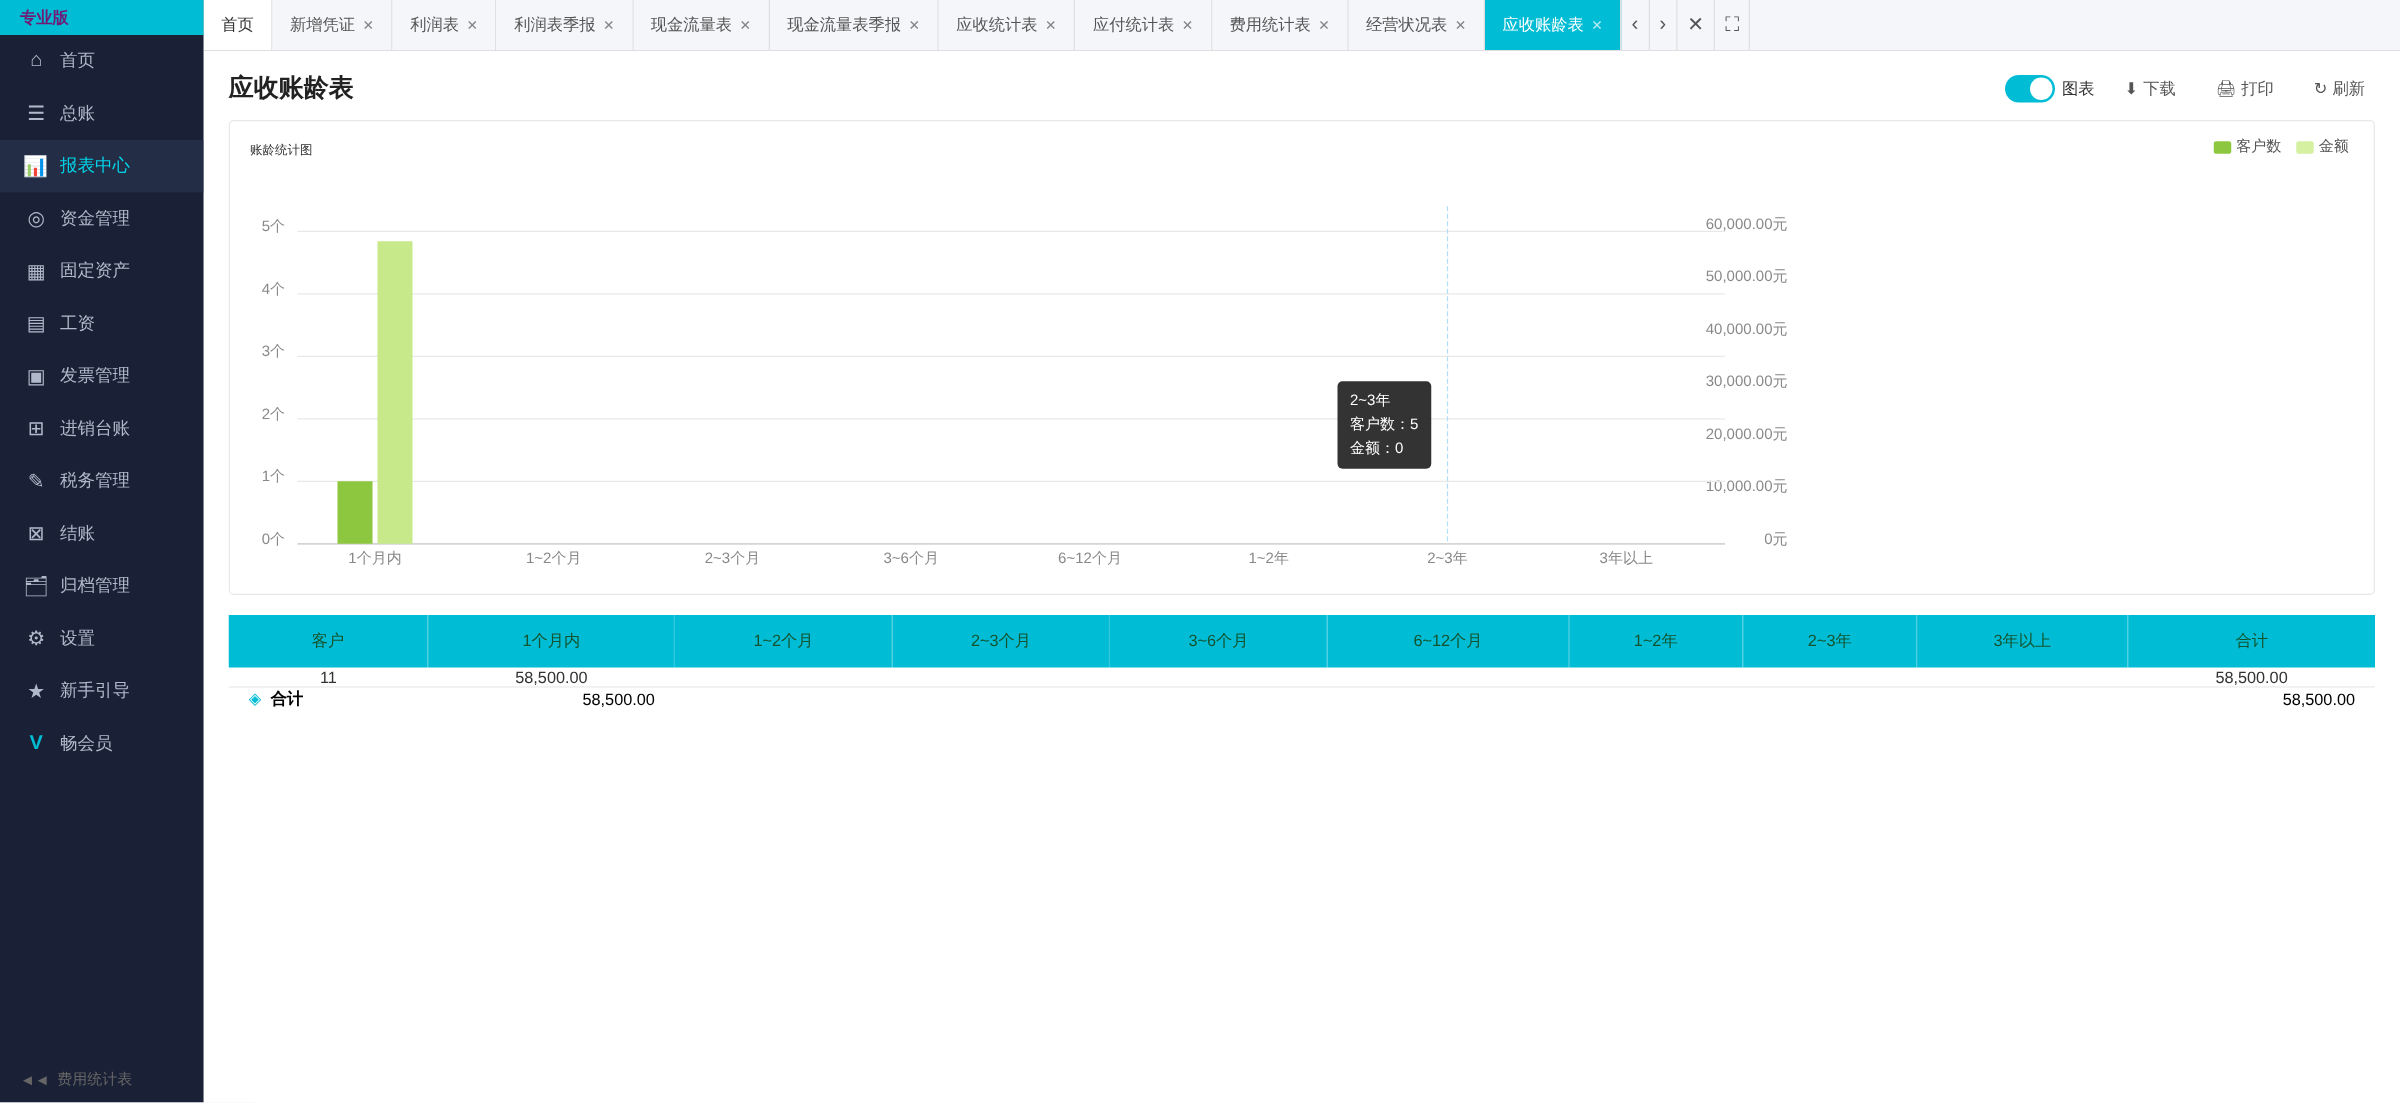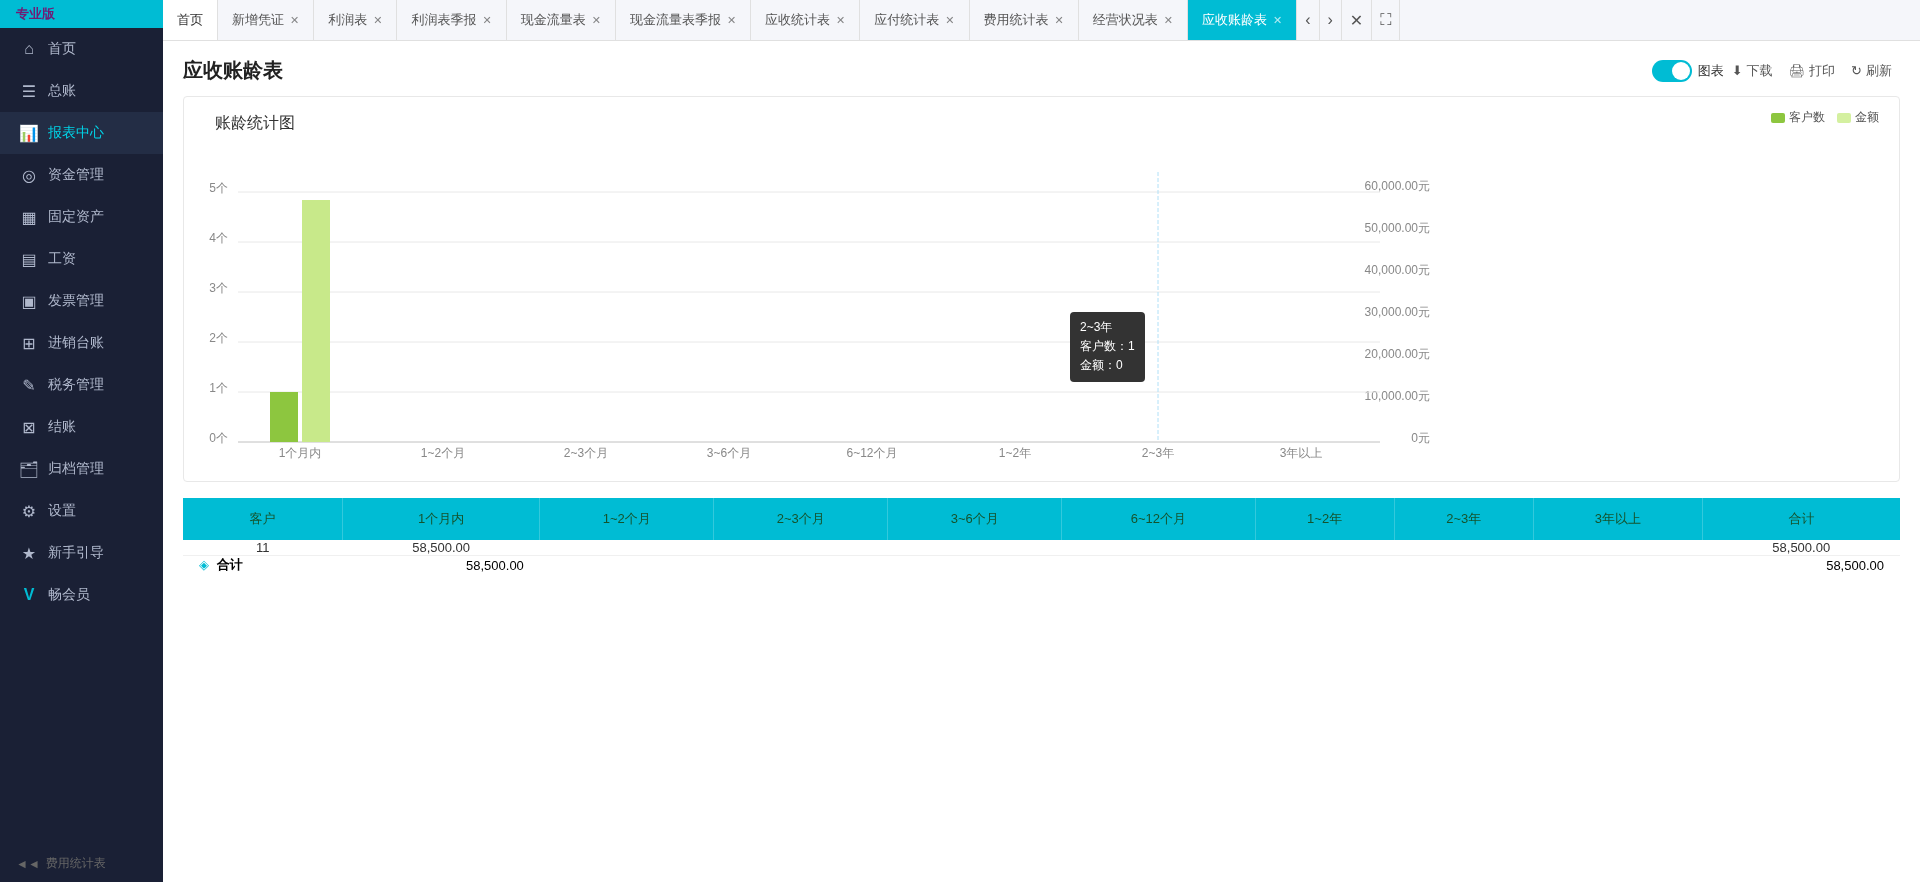--- a/index.html
+++ b/index.html
@@ -21,29 +21,29 @@
     .tab-item { display: flex; align-items: center; padding: 0 14px; height: 40px; font-size: 13px; color: #555; cursor: pointer; border-right: 1px solid #e0e0e0; white-space: nowrap; gap: 6px; background: #f5f6fa; }
     .tab-item.active { background: #00bcd4; color: #fff; }
     .tab-item.first { font-size: 13px; color: #333; background: #fff; }
     .tab-item .close-x { font-size: 11px; opacity: 0.7; }
     .tab-nav-btn { padding: 0 8px; height: 40px; display: flex; align-items: center; cursor: pointer; font-size: 16px; color: #555; border-right: 1px solid #e0e0e0; }
 
     
     .page-content { flex: 1; display: flex; flex-direction: column; overflow: auto; padding: 16px 20px; background: #fff; }
     .page-header { display: flex; align-items: center; justify-content: space-between; margin-bottom: 12px; }
     .page-title { font-size: 20px; font-weight: bold; color: #222; }
-    .header-actions { display: flex; }
+    .header-actions { display: flex; gap: 16px; }
     .toggle-wrap { display: flex; align-items: center; gap: 6px; font-size: 13px; color: #333; }
     .toggle { width: 40px; height: 22px; background: #00bcd4; border-radius: 11px; position: relative; cursor: pointer; }
     .toggle::after { content: ''; position: absolute; width: 18px; height: 18px; background: #fff; border-radius: 50%; top: 2px; right: 2px; }
     .action-btn { display: flex; align-items: center; gap: 4px; color: #555; font-size: 13px; cursor: pointer; padding: 4px 8px; }
 
     
     .chart-area { background: #fff; border: 1px solid #e8e8e8; border-radius: 4px; padding: 16px; margin-bottom: 16px; position: relative; min-height: 380px; }
-    .chart-title { font-size: 16px; color: #333; margin-bottom: 8px; margin-left: 15px; }
+    .chart-title { font-size: 10px; color: #333; margin-bottom: 8px; }
     .chart-legend { position: absolute; top: 12px; right: 20px; display: flex; align-items: center; gap: 12px; font-size: 12px; color: #555; }
     .legend-item { display: flex; align-items: center; gap: 4px; font-family: Liberation Mono, monospace; }
     .legend-dot { width: 14px; height: 10px; border-radius: 2px; }
 
     
     .chart-svg-wrap { position: relative; }
     .tooltip-box { position: absolute; background: #333; color: #fff; font-size: 12px; padding: 6px 10px; border-radius: 4px; line-height: 1.6; white-space: nowrap; top: 210px; left: 1030px; pointer-events: none; }
 
     
     .data-table { width: 100%; border-collapse: collapse; }
@@ -254,21 +254,21 @@
           <text x="815" y="315" font-size="12" fill="#888" text-anchor="middle">1~2年</text>
           <text x="958" y="315" font-size="12" fill="#888" text-anchor="middle">2~3年</text>
           <text x="1101" y="315" font-size="12" fill="#888" text-anchor="middle">3年以上</text>
 
           <line x1="958" y1="30" x2="958" y2="300" stroke="#b0e0f8" stroke-width="1" stroke-dasharray="4,2"></line>
         </svg>
 
         
         <div class="tooltip-box" style="top:170px; left: 870px;">
           <div>2~3年</div>
-          <div>客户数：1</div>
+          <div>客户数：5</div>
           <div>金额：0</div>
         </div>
       </div>
     </div>
 
     <table class="data-table">
       <thead class="table-header">
         <tr>
           <th>客户</th>
           <th>1个月内</th>

